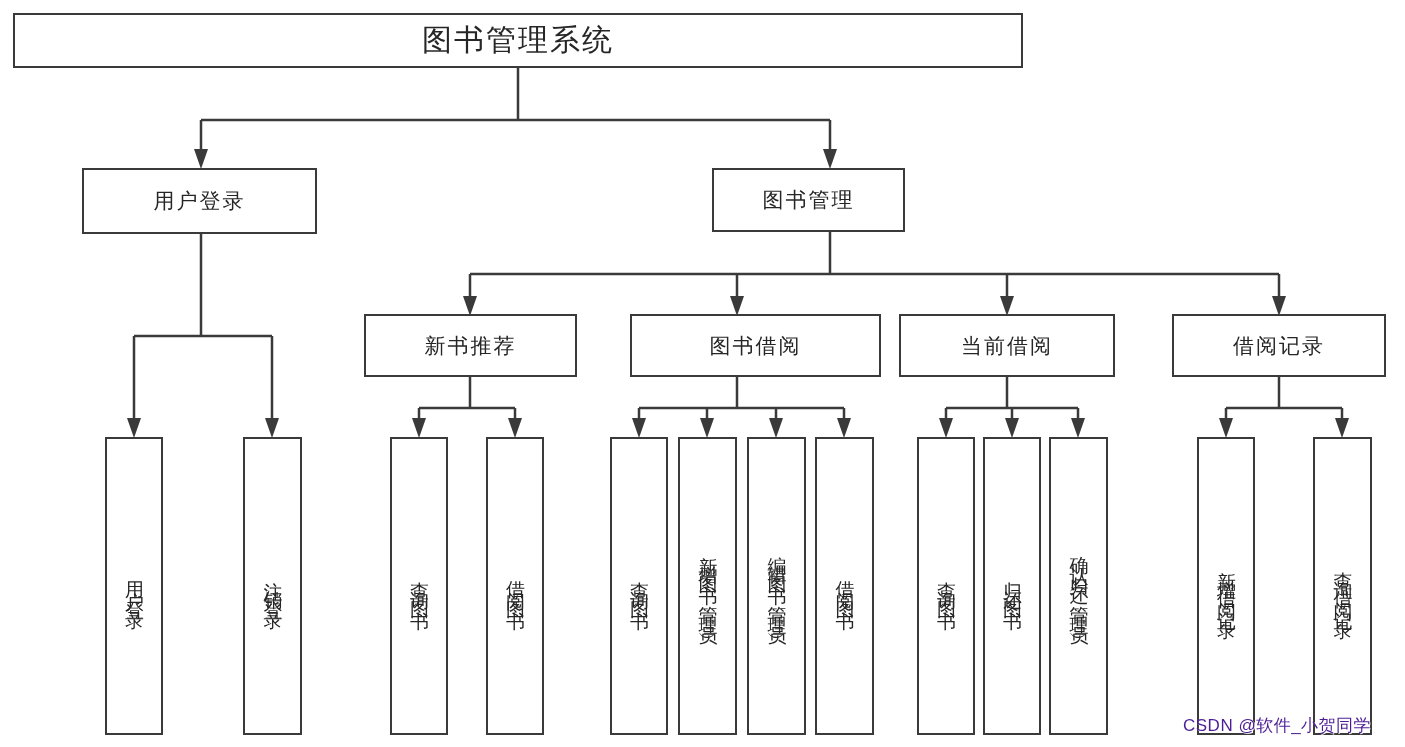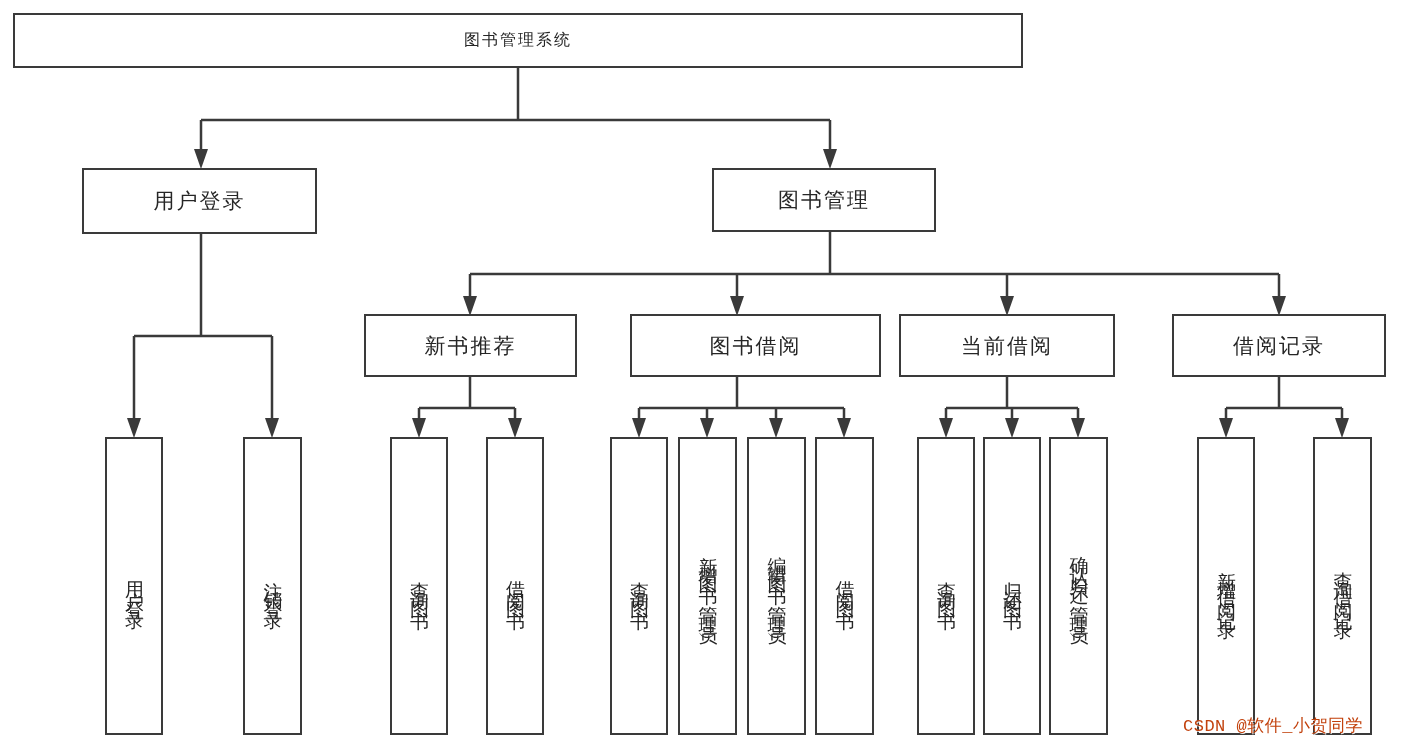--- a/index.html
+++ b/index.html
@@ -25,45 +25,44 @@
     display: flex;
     align-items: center;
     justify-content: center;
     color: #262626;
   }
   .hlabel {
     font-size: 21px;
     letter-spacing: 2px;
     white-space: nowrap;
   }
-  .root .hlabel { font-size: 16px; }
+  .root .hlabel { font-size: 30px; }
   .vlabel {
     writing-mode: vertical-rl;
     text-orientation: mixed;
     font-size: 19px;
     letter-spacing: 10px;
     line-height: 1.1;
     white-space: nowrap;
   }
   .watermark {
     position: absolute;
     left: 1183px;
     top: 714px;
     font-size: 17px;
     letter-spacing: 0.5px;
-    color: #c2410c;
+    color: #4c1d95;
     text-shadow: 1px 1px 0 rgba(255,255,255,0.85);
     z-index: 6;
     white-space: nowrap;
-    font-family: Liberation Mono, monospace;
   }
   
   .n-root  { left: 13px;  top: 13px;  width: 1010px; height: 55px; }
   .n-l2a   { left: 82px;  top: 168px; width: 235px;  height: 66px; }
-  .n-l2b   { left: 712px; top: 168px; width: 224px;  height: 64px; }
+  .n-l2b   { left: 712px; top: 168px; width: 193px;  height: 64px; }
   .n-l3a   { left: 364px; top: 314px; width: 213px;  height: 63px; text-align: right; }
   .n-l3b   { left: 630px; top: 314px; width: 251px;  height: 63px; }
   .n-l3c   { left: 899px; top: 314px; width: 216px;  height: 63px; }
   .n-l3d   { left: 1172px;top: 314px; width: 214px;  height: 63px; text-align: center; }
   .leaf    { top: 437px;  height: 298px; width: 58px; }
   .f-01 { left: 105px; }
   .f-02 { left: 243px; width: 59px; }
   .f-03 { left: 390px; }
   .f-04 { left: 486px; }
   .f-05 { left: 610px; }

